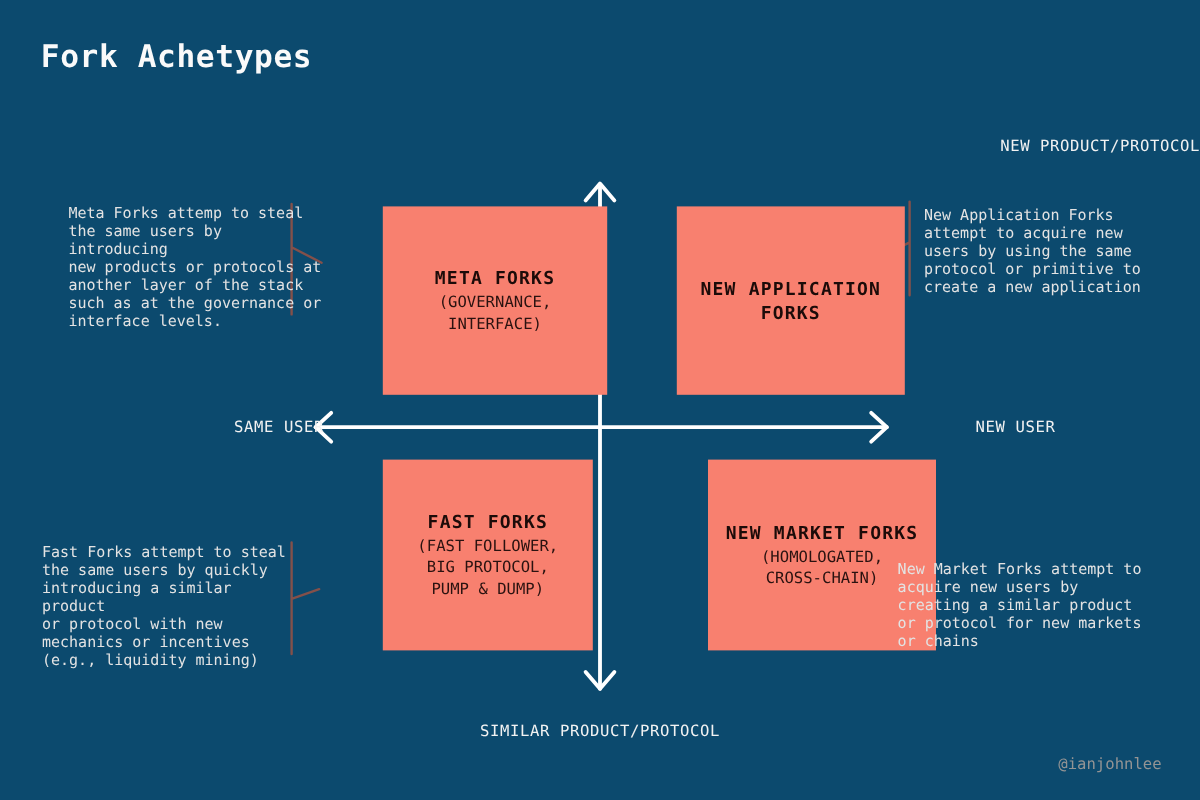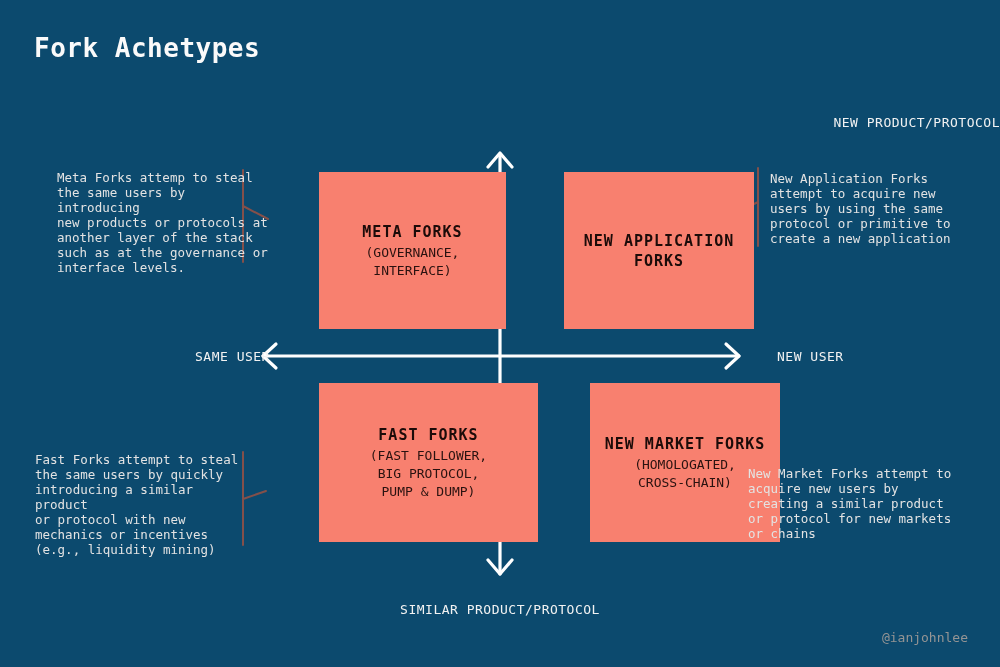--- a/index.html
+++ b/index.html
@@ -30,41 +30,41 @@
 
   .axis-label {
     color: #f2f2f2;
     font-size: 13px;
     letter-spacing: 0.5px;
     white-space: nowrap;
   }
   .axis-top    { left: 0; right: 0; top: 115px; text-align: right; }
   .axis-bottom { left: 0; right: 0; top: 602px; text-align: center; }
   .axis-left   { left: 148px; top: 349px; margin-left: 47px; }
-  .axis-right  { left: 749px; top: 349px; padding-left: 28px; }
+  .axis-right  { left: 785px; top: 349px; padding-left: 28px; }
 
   .diagram-svg {
     left: 0; top: 0;
     width: 1000px;
     height: 667px;
   }
 
   .quadrant {
     background: #f8806f;
     color: #200d0b;
     display: flex;
     flex-direction: column;
     align-items: center;
     justify-content: center;
     text-align: center;
     margin-left: 36px;
   }
   .q-top-left     { left: 283px; top: 172px; width: 187px; height: 157px; }
   .q-top-right    { left: 528px; top: 172px; width: 190px; height: 157px; }
-  .q-bottom-left  { left: 283px; top: 383px; width: 219px; height: 159px; }
+  .q-bottom-left  { left: 283px; top: 383px; width: 175px; height: 159px; }
   .q-bottom-right { left: 554px; top: 383px; width: 190px; height: 159px; }
 
   .q-title {
     font-weight: bold;
     font-size: 15px;
     letter-spacing: 1px;
     line-height: 20px;
     white-space: pre-line;
     color: #1c0b09;
   }

